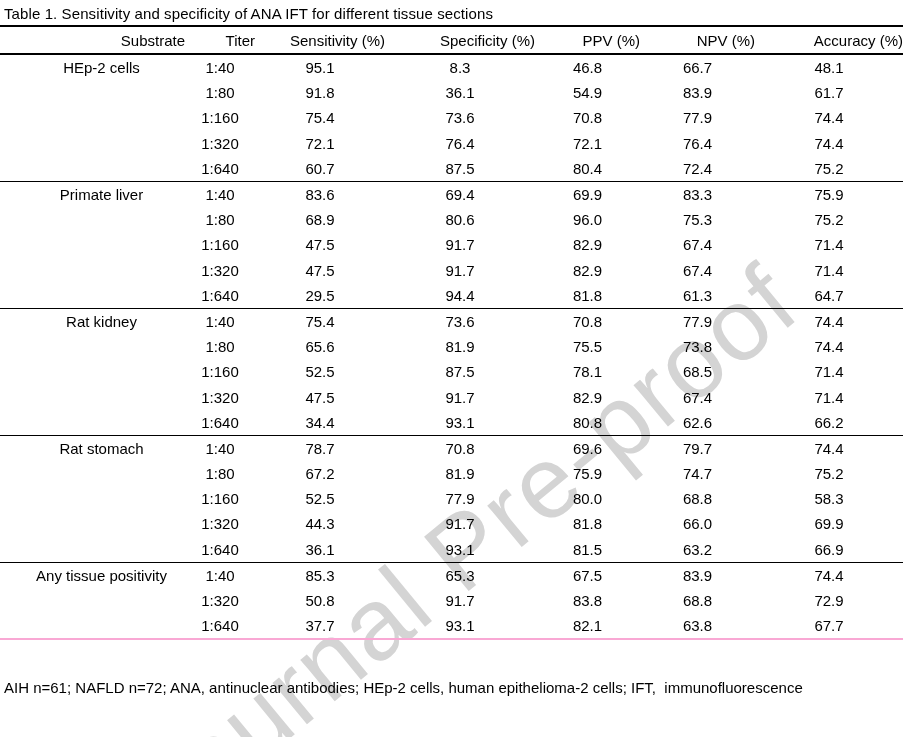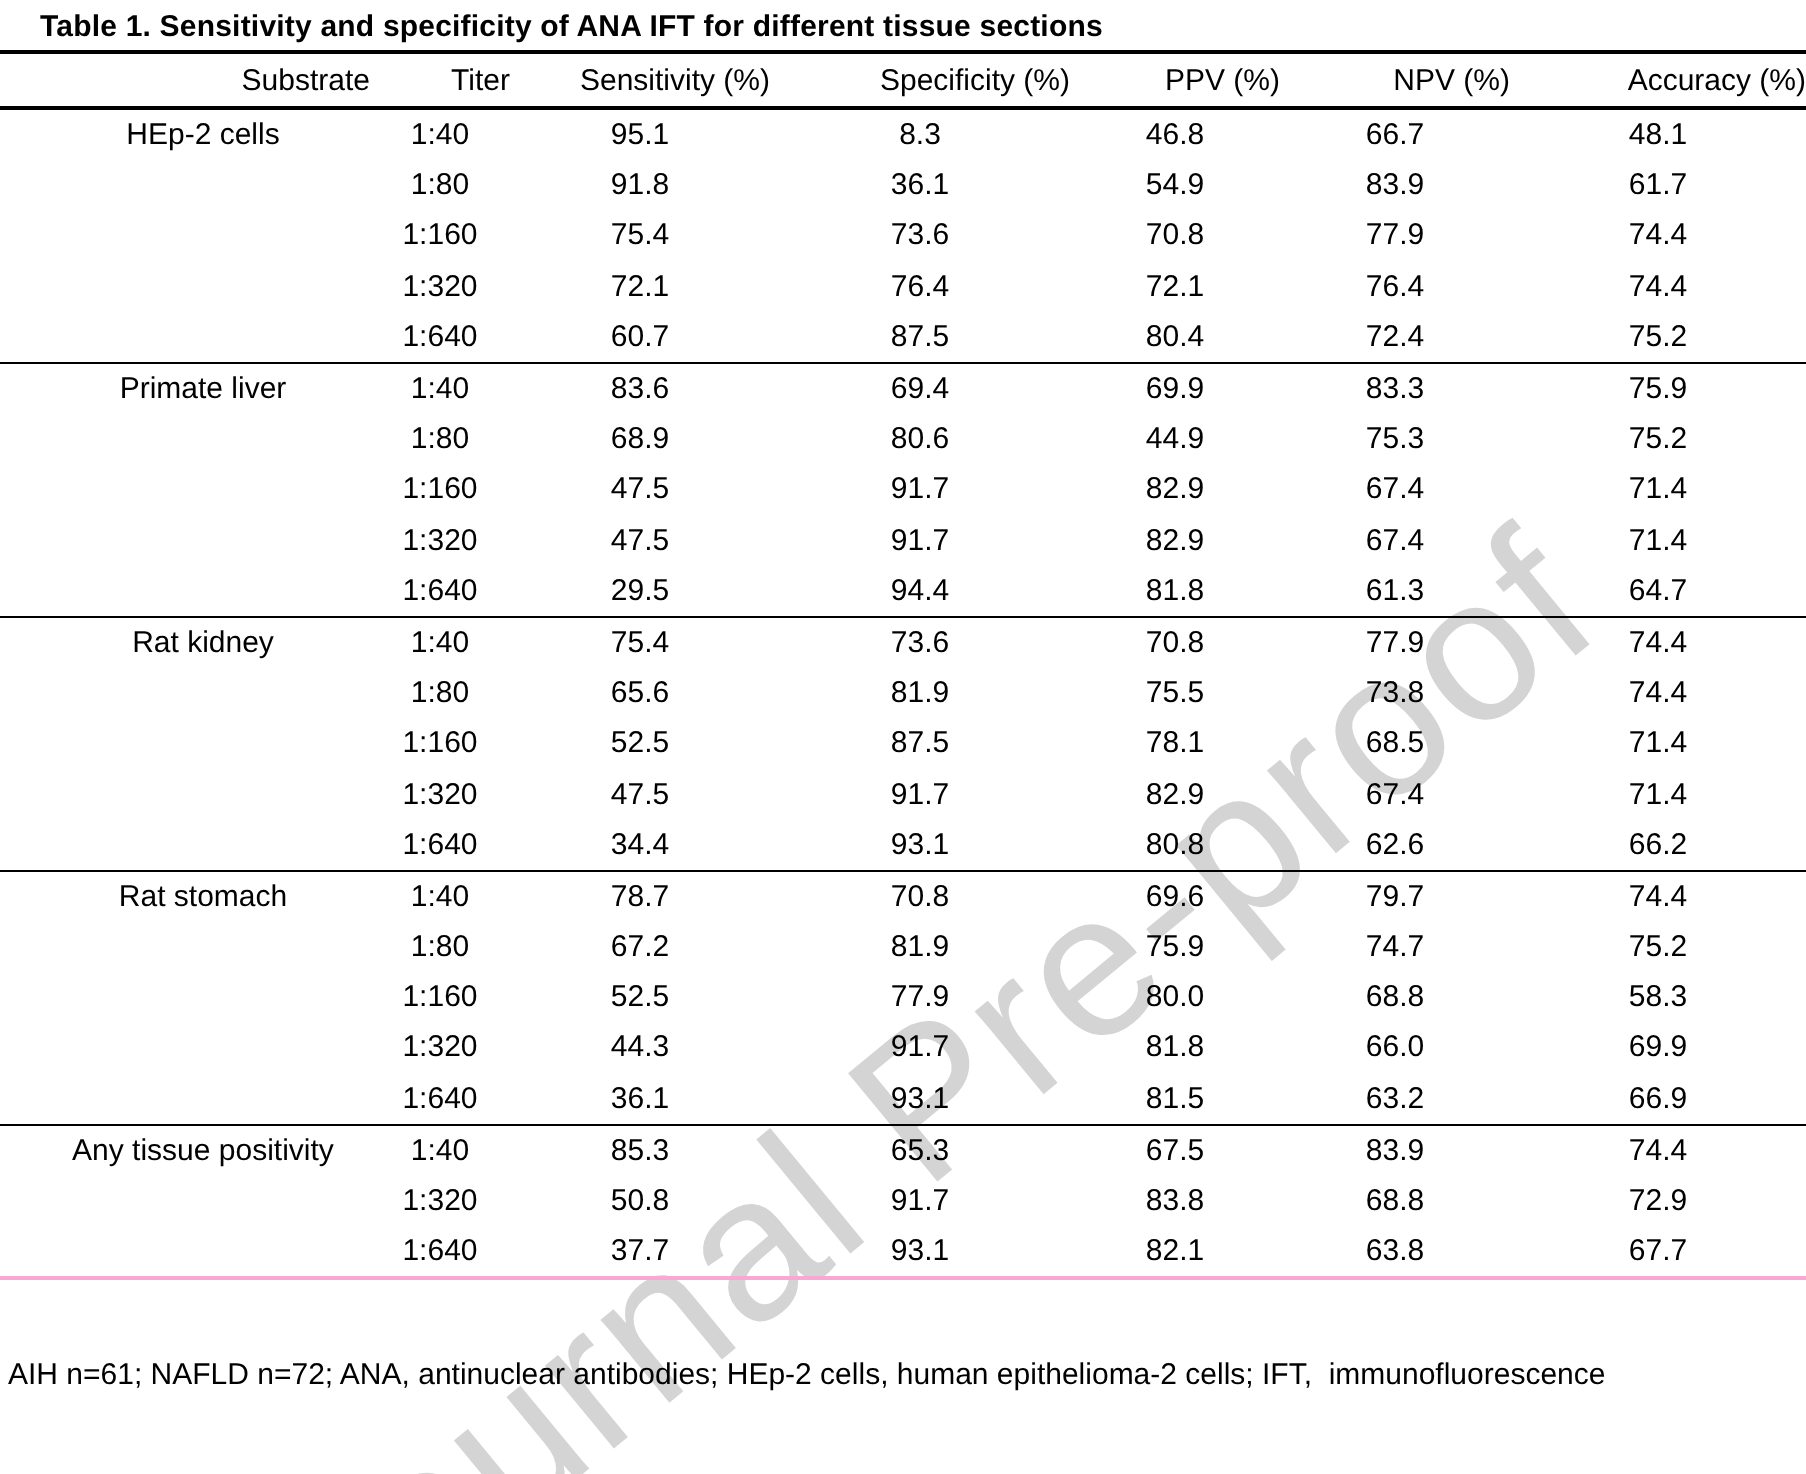--- a/index.html
+++ b/index.html
@@ -24,22 +24,22 @@
     transform: rotate(-39.5deg);
     transform-origin: left center;
     user-select: none;
   }
   .content {
     position: relative;
     z-index: 1;
   }
   .table-title {
     font-size: 15px;
-    font-weight: bold;
-    padding: 5px 2px 3px 20px;
+    font-weight: normal;
+    padding: 5px 2px 3px 4px;
     border-bottom: 2px solid #000;
     letter-spacing: 0.1px;
   }
   table.data-table {
     width: 903px;
     border-collapse: collapse;
     table-layout: fixed;
     font-size: 15px;
   }
   table.data-table thead tr {
@@ -166,21 +166,21 @@
             <td>69.4</td>
             <td>69.9</td>
             <td>83.3</td>
             <td>75.9</td>
           </tr>
           <tr>
             <td></td>
             <td>1:80</td>
             <td>68.9</td>
             <td>80.6</td>
-            <td>44.9</td>
+            <td>96.0</td>
             <td>75.3</td>
             <td>75.2</td>
           </tr>
           <tr>
             <td></td>
             <td>1:160</td>
             <td>47.5</td>
             <td>91.7</td>
             <td>82.9</td>
             <td>67.4</td>

